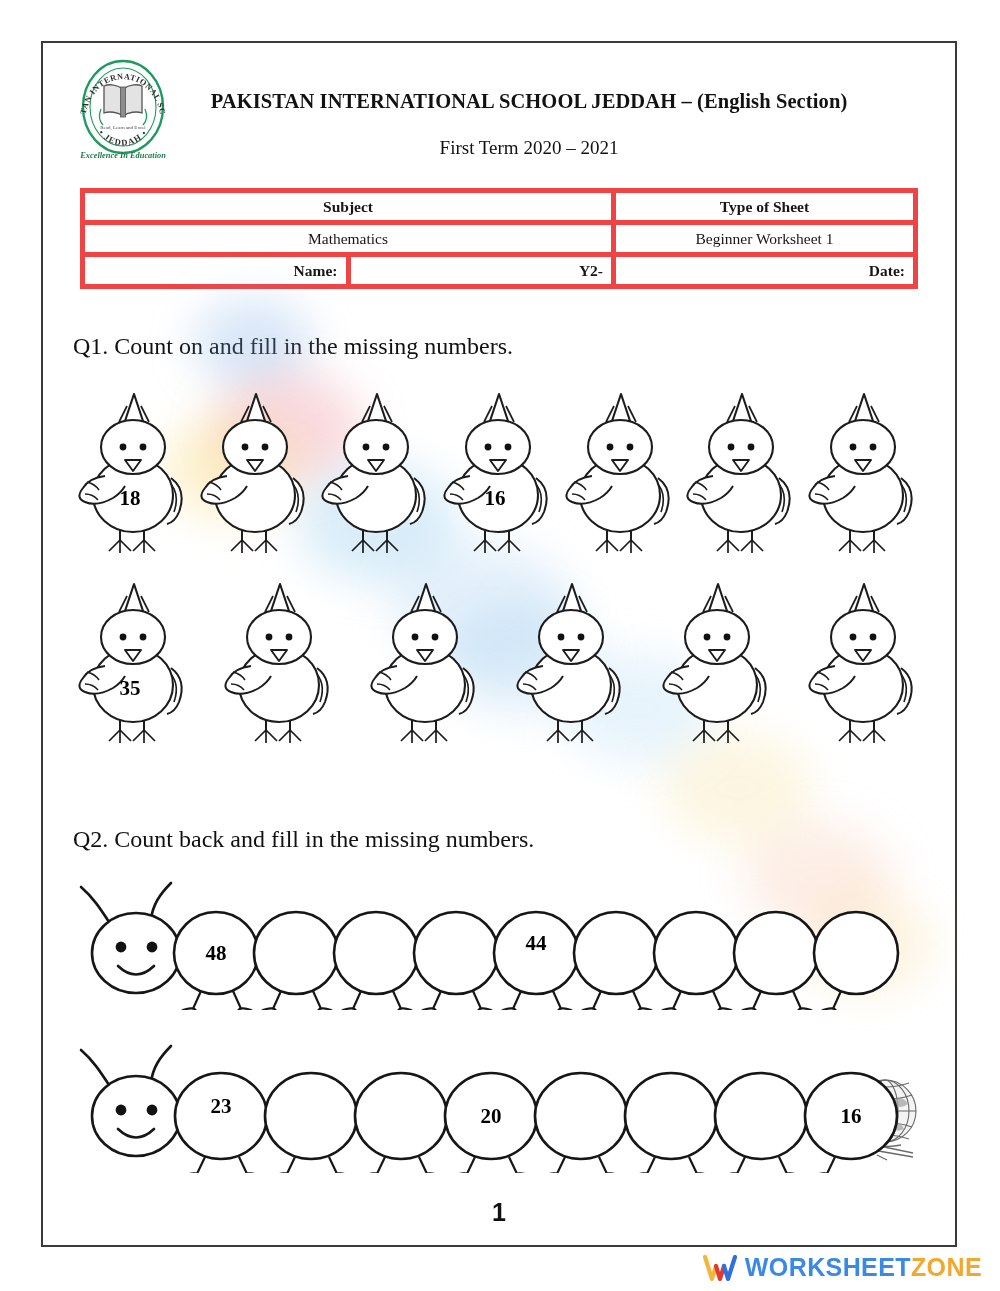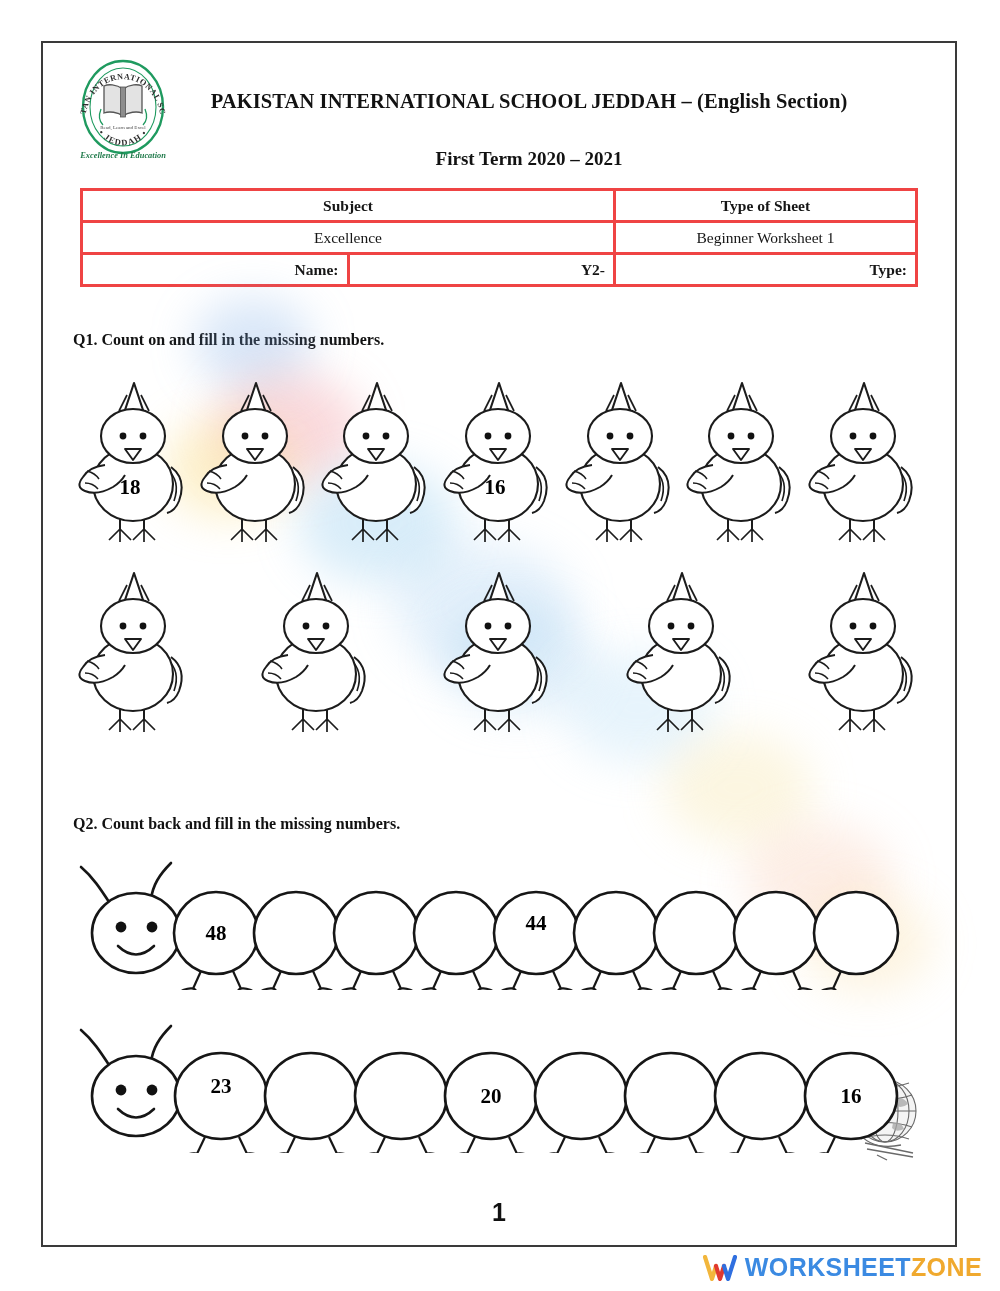--- a/index.html
+++ b/index.html
@@ -57,52 +57,52 @@
   }
   .school-title {
     font-size: 20.5px;
     font-weight: bold;
     letter-spacing: .1px;
     margin-top: 39px;
     color: #121212;
   }
   .term-title {
     font-size: 19px;
-    font-weight: bold;
-    margin-top: 35px;
+    font-weight: normal;
+    margin-top: 24px;
     color: #121212;
   }
 
   
   .info-table {
     width: 838px;
     margin: 19px auto 0 auto;
     border-collapse: collapse;
     table-layout: fixed;
   }
   .info-table td {
-    border: 3px solid #ef4444;
+    border: 5px solid #ef4444;
     height: 32px;
     font-size: 15.5px;
     color: #161616;
     padding: 0 8px;
     box-sizing: border-box;
   }
   .th-cell {
     text-align: center;
     font-weight: bold;
     font-size: 16px;
   }
   .val-cell { text-align: center; }
   .lbl-cell { font-weight: bold; text-align: right; }
 
   
   .question {
-    font-size: 16px;
-    font-weight: bold;
+    font-size: 24px;
+    font-weight: normal;
     color: #111;
     margin-left: 30px;
   }
   #q1-heading { margin-top: 44px; }
   #q2-heading { margin-top: 70px; }
 
   
   .chick-row {
     display: flex;
     justify-content: space-between;
@@ -240,27 +240,27 @@
     </div>
   </div>
 
   <table class="info-table">
     <tbody>
         <tr>
       <td class="th-cell" colspan="2">Subject</td>
       <td class="th-cell" style="width:302px">Type of Sheet</td>
     </tr>
     <tr>
-      <td class="val-cell" colspan="2">Excellence</td>
+      <td class="val-cell" colspan="2">Mathematics</td>
       <td class="val-cell">Beginner Worksheet 1</td>
     </tr>
     <tr>
       <td class="lbl-cell" style="width:466px">Name:</td>
       <td class="lbl-cell" style="width:70px">Y2-</td>
-      <td class="lbl-cell">Type:</td>
+      <td class="lbl-cell">Date:</td>
     </tr>
   </tbody>
     </table>
 
   <div class="question" id="q1-heading">Q1. Count on and fill in the missing numbers.</div>
 
   <div class="chick-row" id="chick-row-1">
     <div class="chick">
       <svg viewBox="0 0 118 176" width="118" height="176">
           <use href="#chickGlyph"></use>
@@ -299,20 +299,26 @@
     </div>
     <div class="chick">
       <svg viewBox="0 0 118 176" width="118" height="176">
           <use href="#chickGlyph"></use>
         </svg>
       <div class="chick-number"></div>
     </div>
   </div>
 
   <div class="chick-row" id="chick-row-2">
+    <div class="chick">
+      <svg viewBox="0 0 118 176" width="118" height="176">
+          <use href="#chickGlyph"></use>
+        </svg>
+      <div class="chick-number">35</div>
+    </div>
     <div class="chick">
       <svg viewBox="0 0 118 176" width="118" height="176">
           <use href="#chickGlyph"></use>
         </svg>
       <div class="chick-number"></div>
     </div>
     <div class="chick">
       <svg viewBox="0 0 118 176" width="118" height="176">
           <use href="#chickGlyph"></use>
         </svg>

